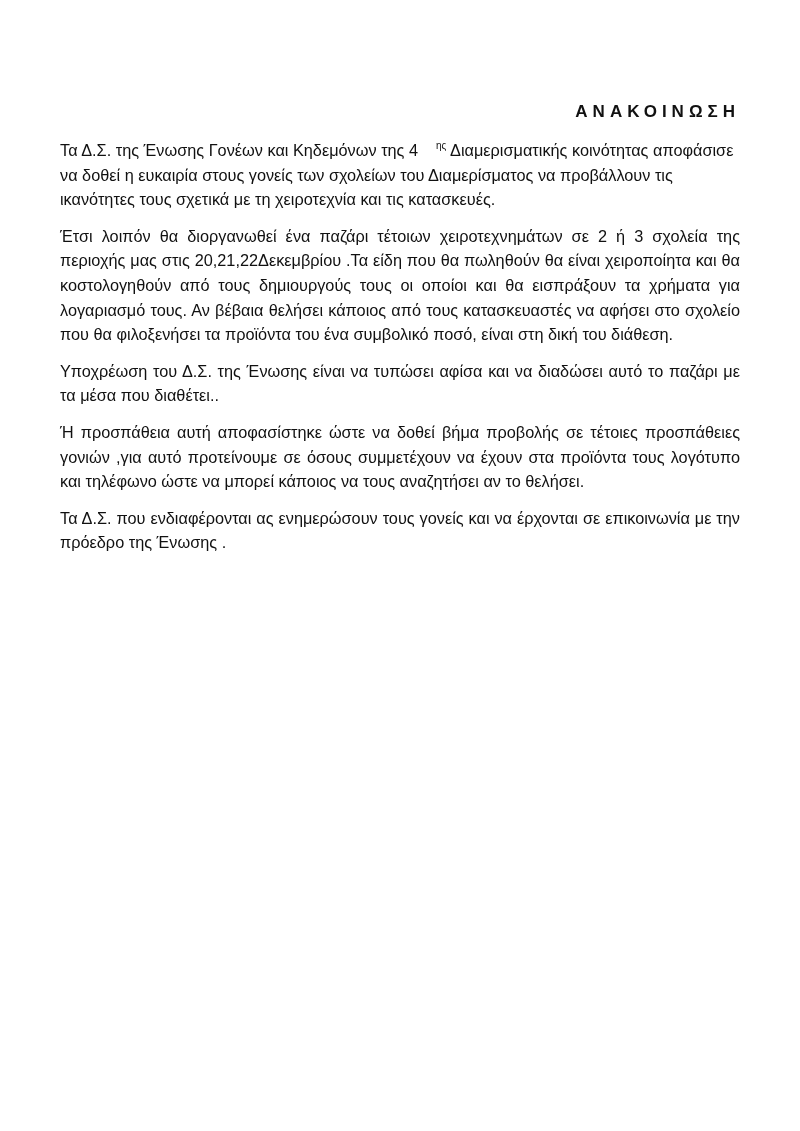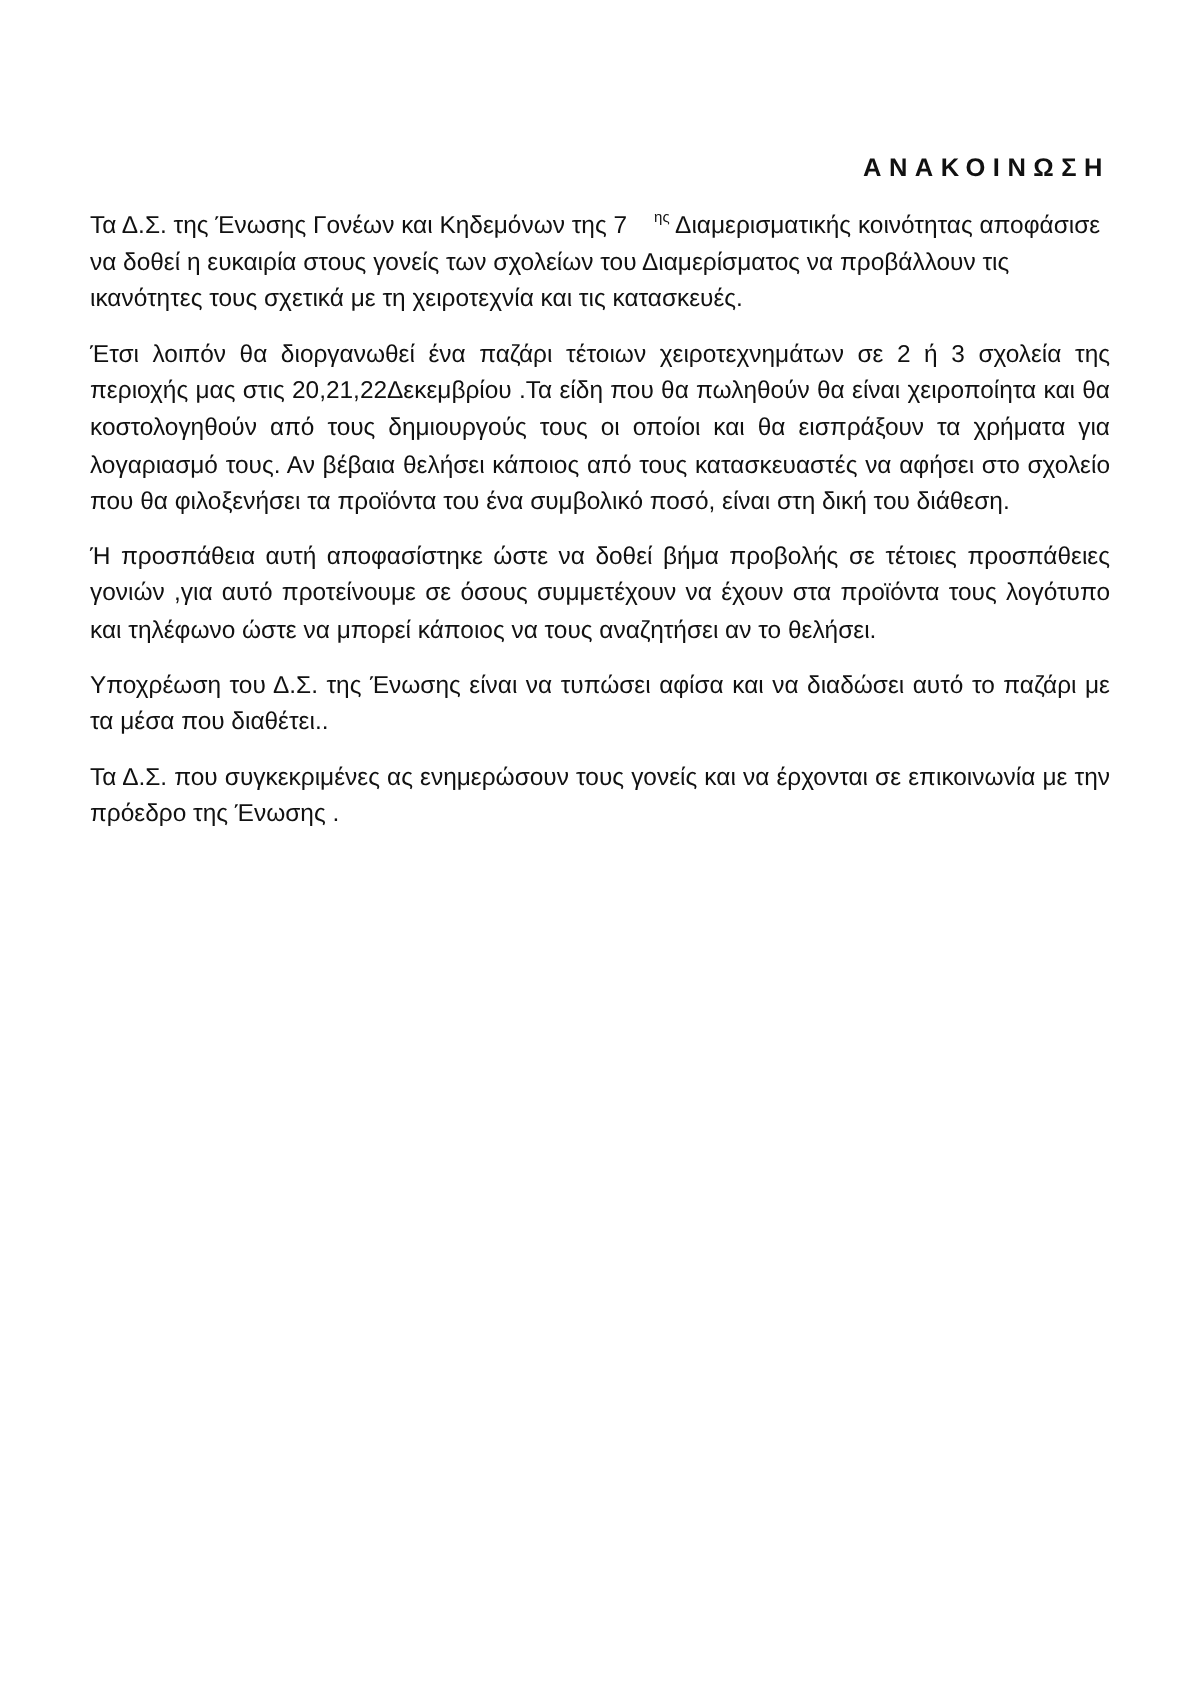--- a/index.html
+++ b/index.html
@@ -46,24 +46,24 @@
       vertical-align: 7px;
       padding-left: 18px;
     }
   </style>
 </head>
 <body>
 
 <div class="page">
   <h1 class="title">ΑΝΑΚΟΙΝΩΣΗ</h1>
 
-  <p class="para left"><span>Τα Δ.Σ.  της Ένωσης Γονέων και Κηδεμόνων της 7</span><sup>ης</sup><span> Διαμερισματικής κοινότητας  αποφάσισε να δοθεί η ευκαιρία στους  γονείς των σχολείων του Διαμερίσματος να προβάλλουν τις ικανότητες τους σχετικά με τη χειροτεχνία και τις κατασκευές.</span></p>
+  <p class="para left"><span>Τα Δ.Σ.  της Ένωσης Γονέων και Κηδεμόνων της 4</span><sup>ης</sup><span> Διαμερισματικής κοινότητας  αποφάσισε να δοθεί η ευκαιρία στους  γονείς των σχολείων του Διαμερίσματος να προβάλλουν τις ικανότητες τους σχετικά με τη χειροτεχνία και τις κατασκευές.</span></p>
 
 
   <p class="para">Έτσι λοιπόν θα διοργανωθεί ένα παζάρι τέτοιων χειροτεχνημάτων σε 2 ή 3 σχολεία της περιοχής μας στις 20,21,22Δεκεμβρίου .Τα είδη που θα πωληθούν θα είναι χειροποίητα και θα κοστολογηθούν από τους δημιουργούς τους οι οποίοι και θα εισπράξουν τα χρήματα για λογαριασμό τους. Αν βέβαια θελήσει κάποιος  από τους κατασκευαστές να αφήσει στο σχολείο που θα φιλοξενήσει τα προϊόντα του ένα συμβολικό  ποσό, είναι στη δική του διάθεση.</p>
 
+  <p class="para">Υποχρέωση του Δ.Σ. της Ένωσης είναι να τυπώσει αφίσα και να διαδώσει αυτό το παζάρι με τα μέσα που διαθέτει..</p>
+
   <p class="para">Ή προσπάθεια αυτή αποφασίστηκε ώστε να δοθεί βήμα προβολής σε τέτοιες προσπάθειες γονιών ,για αυτό προτείνουμε σε όσους συμμετέχουν να έχουν στα προϊόντα τους  λογότυπο και τηλέφωνο ώστε να μπορεί κάποιος να τους αναζητήσει αν το θελήσει.</p>
 
-  <p class="para">Υποχρέωση του Δ.Σ. της Ένωσης είναι να τυπώσει αφίσα και να διαδώσει αυτό το παζάρι με τα μέσα που διαθέτει..</p>
 
-
-  <p class="para">Τα Δ.Σ. που συγκεκριμένες ας ενημερώσουν τους γονείς και να έρχονται σε επικοινωνία με την πρόεδρο της Ένωσης .</p>
+  <p class="para">Τα Δ.Σ. που ενδιαφέρονται ας ενημερώσουν τους γονείς και να έρχονται σε επικοινωνία με την πρόεδρο της Ένωσης .</p>
 </div>
 
 </body></html>

